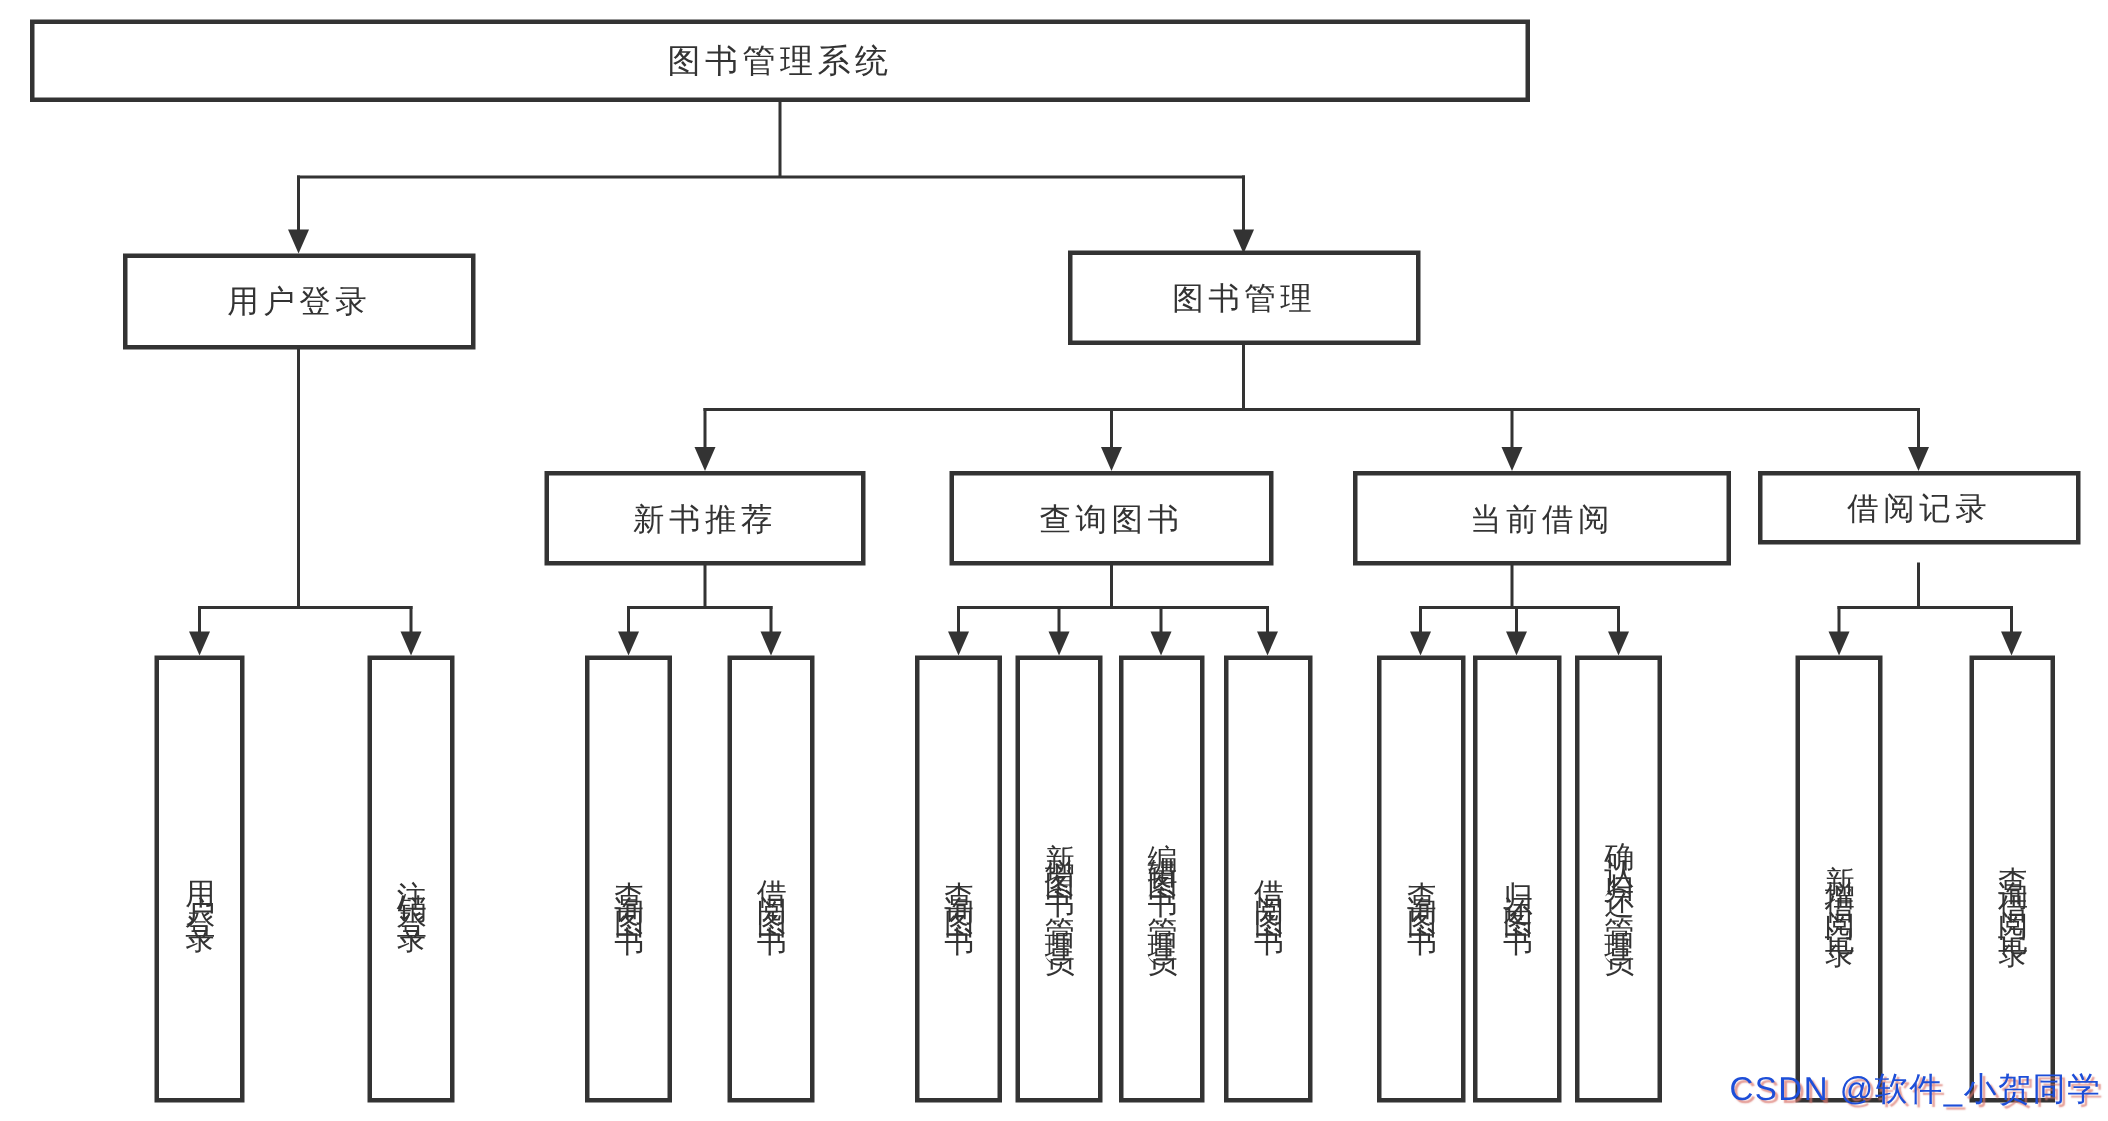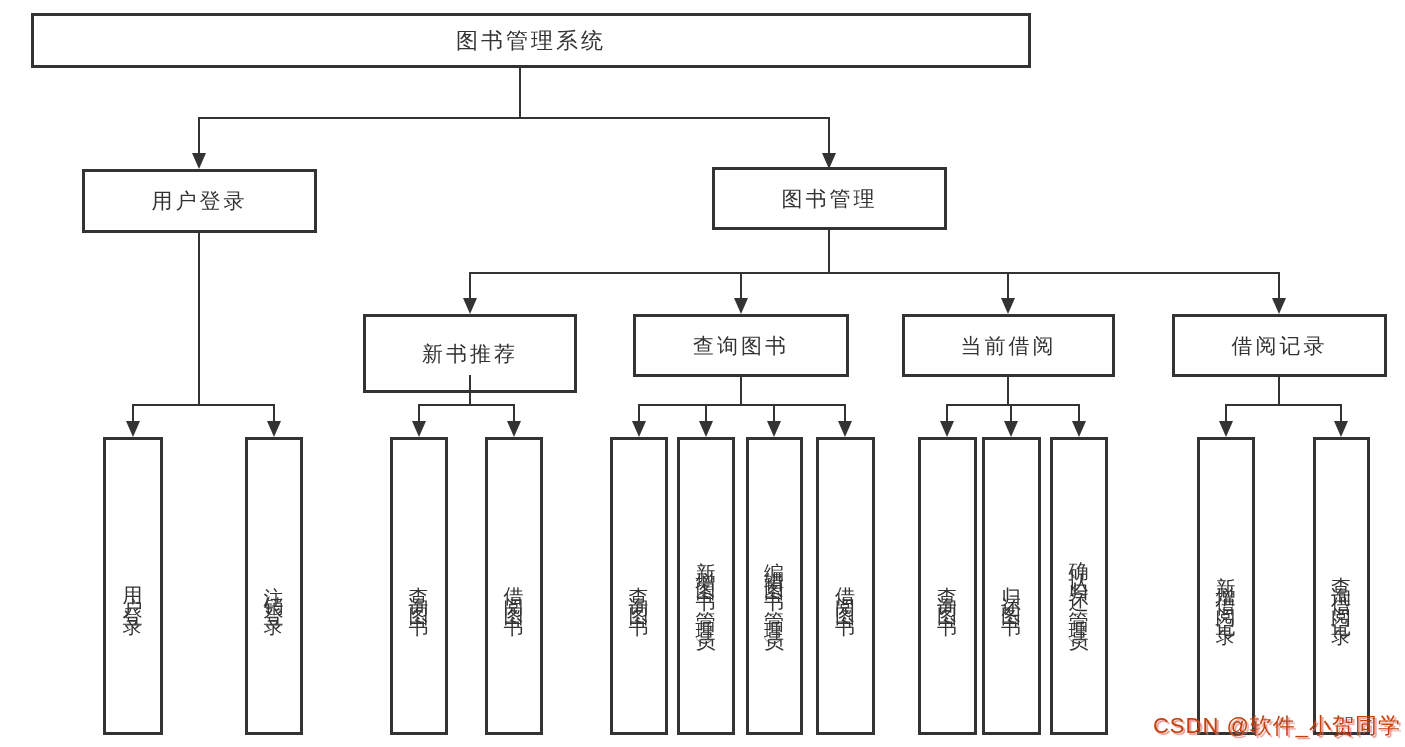--- a/index.html
+++ b/index.html
@@ -16,21 +16,21 @@
     position: absolute;
     box-sizing: border-box;
     background: #ffffff;
     border: 3px solid #333333;
     display: flex;
     align-items: center;
     justify-content: center;
     color: #333333;
   }
   .horiz { font-size: 21px; letter-spacing: 3px; white-space: nowrap; }
-  .root  { font-size: 22px; margin-left: 11px; }
+  .root  { font-size: 22px; }
   .leaf  { top: 437px; height: 298px; }
   .vtext {
     writing-mode: vertical-rl;
     text-orientation: mixed;
     font-size: 20px;
     line-height: 1.1;
     letter-spacing: 10px;
     margin-bottom: -10px;
     white-space: nowrap;
   }
@@ -42,21 +42,21 @@
     border-left: 7px solid transparent;
     border-right: 7px solid transparent;
     border-top: 16px solid #333333;
   }
   .watermark {
     position: absolute;
     top: 711px;
     right: 4px;
     font-size: 22px;
     letter-spacing: 1px;
-    color: #c2410c;
+    color: #1d4ed8;
     text-shadow: 2px 2px 1px rgba(219, 119, 109, 0.75);
     white-space: nowrap;
     z-index: 5;
   }
 </style>
 </head>
 <body>
 
 <div id="stage">
 
@@ -64,30 +64,30 @@
     <span>图书管理系统</span>
   </div>
 
   <div class="box horiz" style="left:82px;top:169px;width:235px;height:64px">
     <span>用户登录</span>
   </div>
   <div class="box horiz" style="left:712px;top:167px;width:235px;height:63px">
     <span>图书管理</span>
   </div>
 
-  <div class="box horiz" style="left:363px;top:314px;width:214px;height:79px">
+  <div class="box horiz" style="left:363px;top:314px;width:214px;height:63px">
     <span>新书推荐</span>
   </div>
   <div class="box horiz" style="left:633px;top:314px;width:216px;height:63px">
     <span>查询图书</span>
   </div>
-  <div class="box horiz" style="left:902px;top:314px;width:213px;height:63px">
+  <div class="box horiz" style="left:902px;top:314px;width:252px;height:63px">
     <span>当前借阅</span>
   </div>
-  <div class="box horiz" style="left:1172px;top:314px;width:215px;height:63px">
+  <div class="box horiz" style="left:1172px;top:314px;width:215px;height:49px">
     <span>借阅记录</span>
   </div>
 
   <div class="box leaf" style="left:103px;width:60px">
     <span class="vtext">用户登录</span>
   </div>
   <div class="box leaf" style="left:245px;width:58px">
     <span class="vtext">注销登录</span>
   </div>
 

